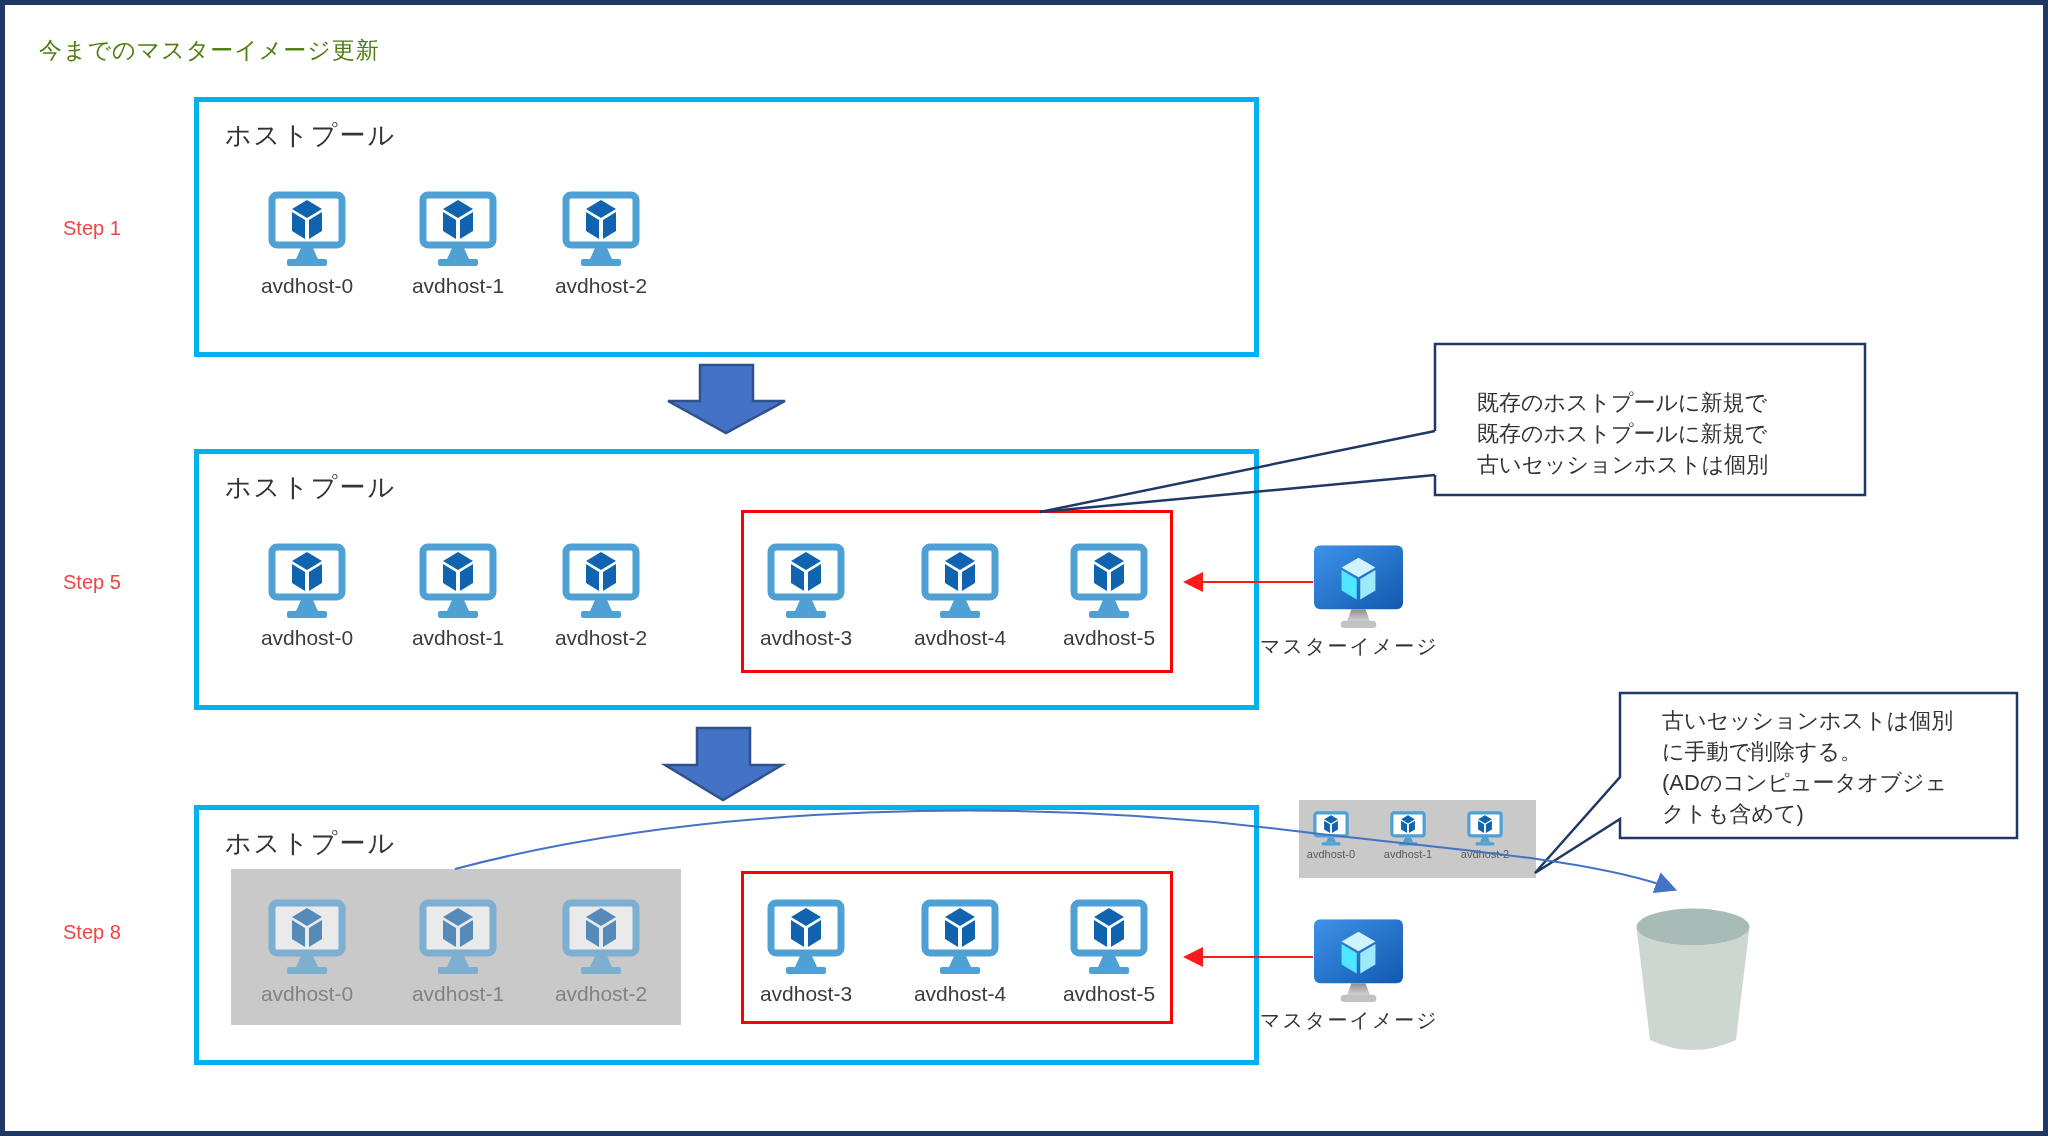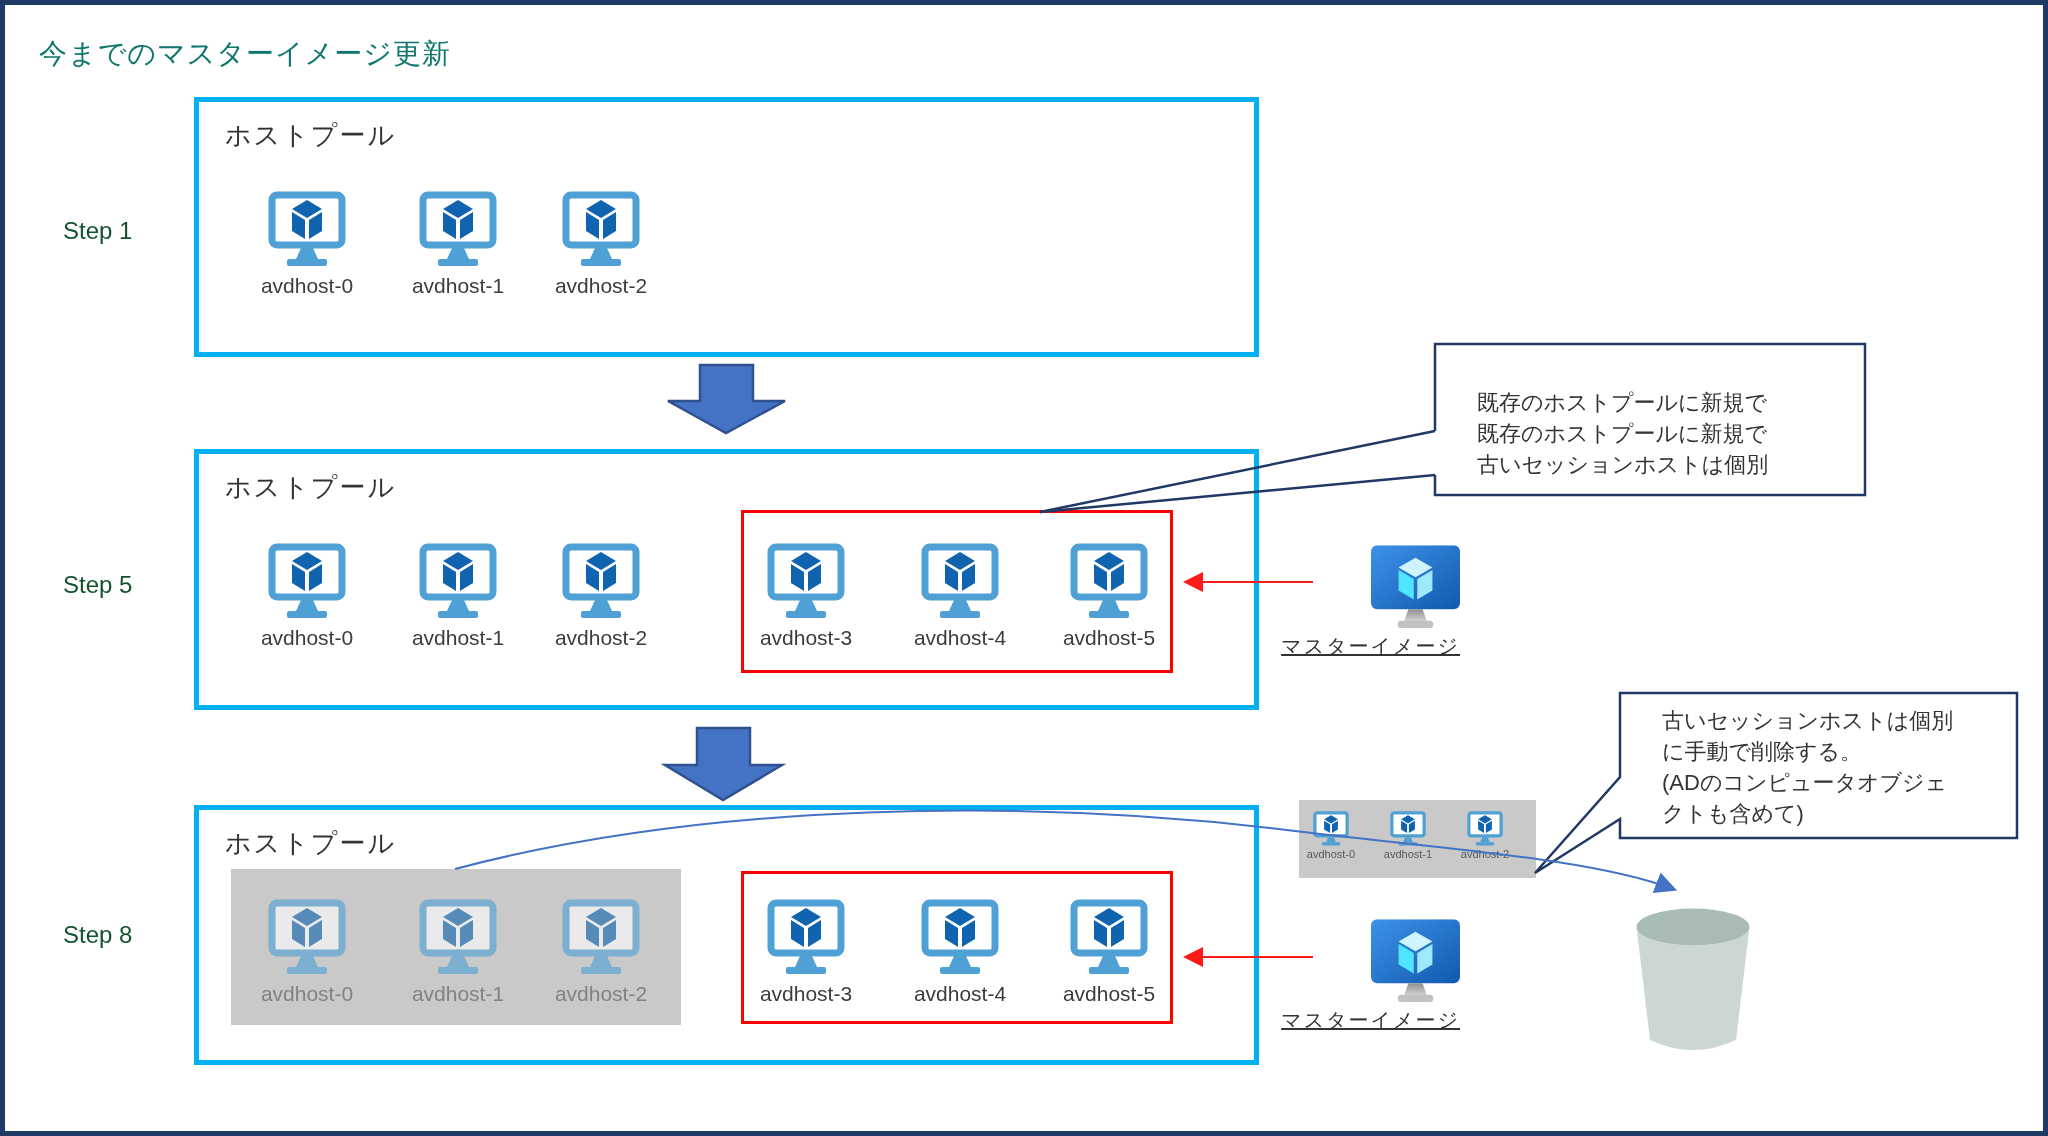--- a/index.html
+++ b/index.html
@@ -7,22 +7,22 @@
     position:relative;
     width:2048px;height:1136px;
     box-sizing:border-box;
     border:5px solid #1F3864;
     background:#fff;
     font-family:"Liberation Sans","DejaVu Sans",sans-serif;
     overflow:hidden;
     color:#333;
   }
   .abs{position:absolute;}
-  .title{left:34px;top:30px;font-size:28px;color:#0f766e;letter-spacing:1px;}
-  .step-label{width:130px;font-size:24px;color:#14532d;}
+  .title{left:34px;top:30px;font-size:23px;color:#4d7c0f;letter-spacing:1px;}
+  .step-label{width:130px;font-size:20px;color:#ef4444;}
   .pool-box{
     box-sizing:border-box;
     width:1065px;height:260px;
     border:5px solid #00B0F0;
     background:#fff;
   }
   .pool-label{position:absolute;left:26px;top:16px;font-size:26px;color:#333;letter-spacing:2px;}
   .group-red{
     box-sizing:border-box;
     border:3px solid #FF0000;
@@ -30,21 +30,21 @@
   }
   .group-gray{background:#C9C9C9;}
   .host{position:absolute;width:150px;text-align:center;}
   .host svg{display:block;margin:0 auto;}
   .host-label{margin-top:7px;font-size:21px;color:#3c3c3c;}
   .dim{opacity:0.62;}
   .dim-label{color:#828282;}
   .mini-host{position:absolute;width:78px;text-align:center;}
   .mini-host svg{display:block;margin:0 auto;}
   .mini-label{margin-top:2px;font-size:11px;color:#595959;}
-  .master{position:absolute;text-align:right;width:200px;text-decoration:underline;}
+  .master{position:absolute;text-align:left;width:200px;}
   .master-label{font-size:20px;color:#333;letter-spacing:2px;}
   .callout-text{position:absolute;font-size:22px;line-height:31px;color:#333;z-index:5;white-space:nowrap;}
   #overlay{position:absolute;left:0;top:0;z-index:4;pointer-events:none;}
   .hidden-defs{position:absolute;width:0;height:0;overflow:hidden;}
 </style>
 </head>
 <body>
 
 <svg class="hidden-defs" aria-hidden="true">
   <defs>

